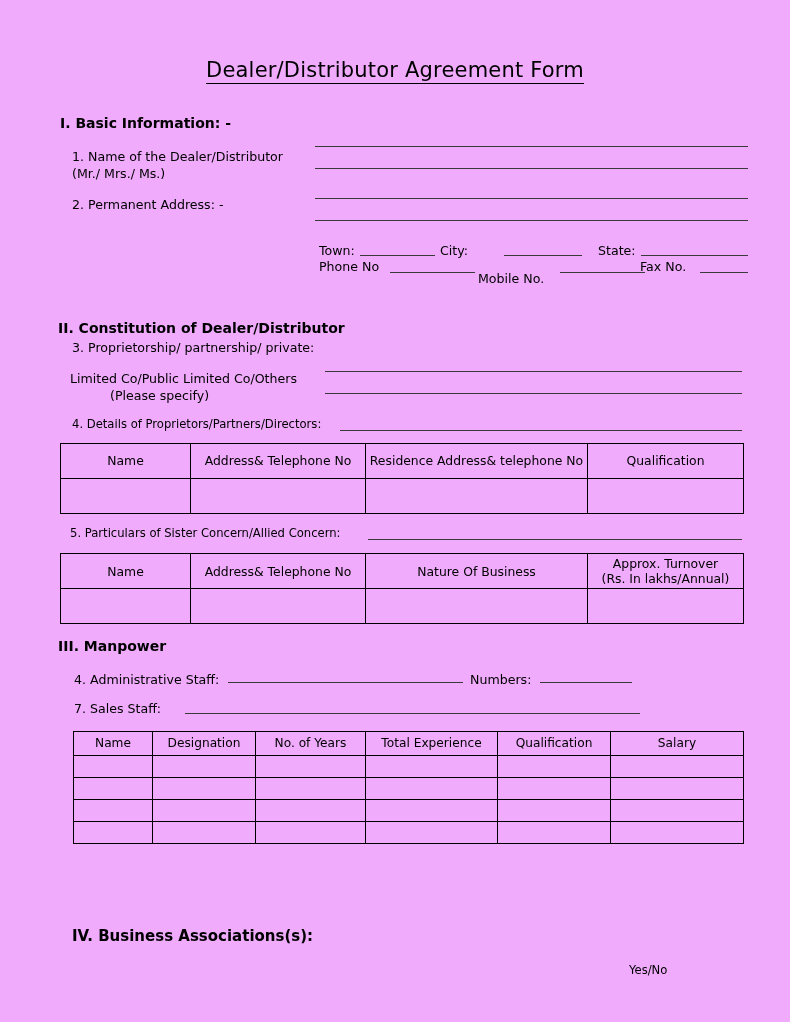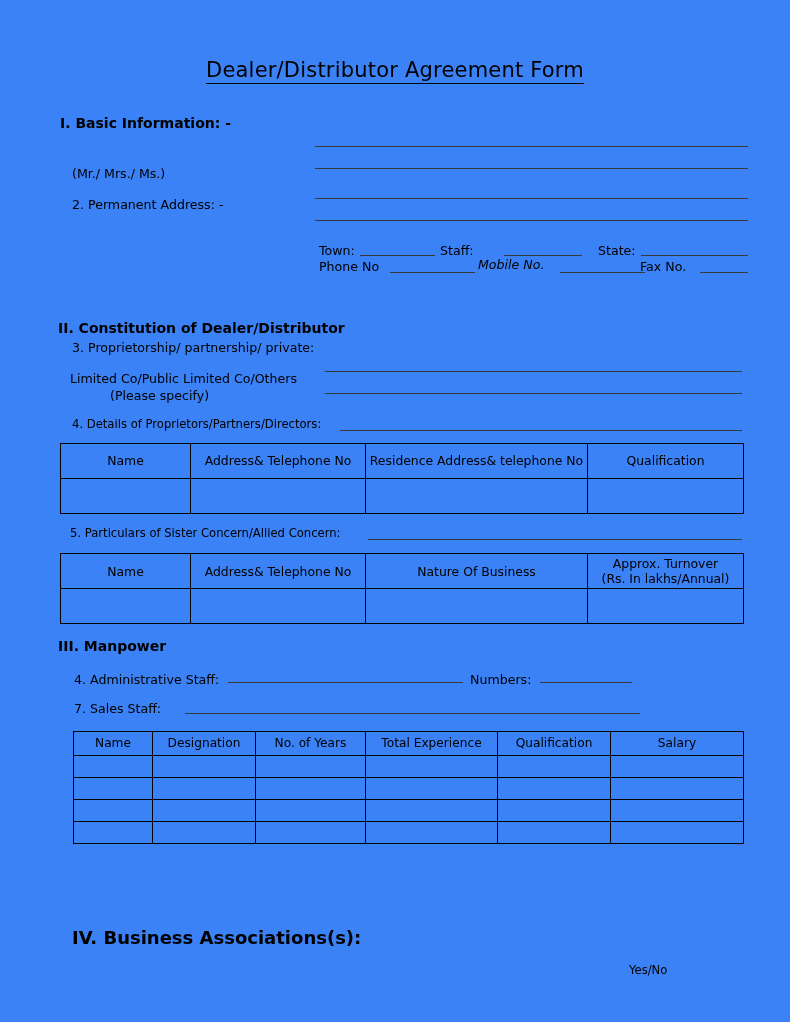--- a/index.html
+++ b/index.html
@@ -8,21 +8,21 @@
     background: #ffffff;
   }
   body {
     font-family: "DejaVu Sans", sans-serif;
     color: #000000;
   }
   .page {
     position: relative;
     width: 790px;
     height: 1022px;
-    background: #3b82f6;
+    background: #f0abfc;
     overflow: hidden;
   }
 
   
   .doc-title {
     position: absolute;
     left: 0;
     top: 58px;
     width: 790px;
     text-align: center;
@@ -81,38 +81,39 @@
 </style>
 </head>
 <body>
 
 <div class="page">
 
   <div class="doc-title"><span>Dealer/Distributor Agreement Form</span></div>
 
   <div class="sec-head" style="left:60px; top:115px;">I.  Basic Information: -</div>
 
+  <div class="txt" style="left:72px; top:148px;">1. Name of the Dealer/Distributor</div>
   <div class="txt" style="left:72px; top:165px;">(Mr./ Mrs./ Ms.)</div>
   <div class="txt" style="left:72px; top:196px;">2. Permanent Address: -</div>
 
   <div class="rule" style="left:315px; top:146px; width:433px;"></div>
   <div class="rule" style="left:315px; top:168px; width:433px;"></div>
   <div class="rule" style="left:315px; top:198px; width:433px;"></div>
   <div class="rule" style="left:315px; top:220px; width:433px;"></div>
 
   <div class="txt" style="left:319px; top:242px;">Town:</div>
   <div class="rule thin" style="left:360px; top:255px; width:75px;"></div>
-  <div class="txt" style="left:440px; top:242px;">Staff:</div>
+  <div class="txt" style="left:440px; top:242px;">City:</div>
   <div class="rule thin" style="left:504px; top:255px; width:78px;"></div>
   <div class="txt" style="left:598px; top:242px;">State:</div>
   <div class="rule thin" style="left:641px; top:255px; width:107px;"></div>
 
   <div class="txt" style="left:319px; top:258px;">Phone No</div>
   <div class="rule thin" style="left:390px; top:272px; width:85px;"></div>
-  <div class="txt" style="left:478px; top:256px;font-style:italic;">Mobile No.</div>
+  <div class="txt" style="left:478px; top:270px;">Mobile No.</div>
   <div class="rule thin" style="left:560px; top:272px; width:85px;"></div>
   <div class="txt" style="left:640px; top:258px;">Fax No.</div>
   <div class="rule thin" style="left:700px; top:272px; width:48px;"></div>
 
   <div class="sec-head" style="left:58px; top:306px;margin-top:14px;">II. Constitution of Dealer/Distributor</div>
 
   <div class="txt" style="left:72px; top:339px;">3. Proprietorship/ partnership/ private:</div>
   <div class="txt" style="left:70px; top:370px;">Limited Co/Public Limited Co/Others</div>
   <div class="txt" style="left:110px; top:387px;">(Please specify)</div>
 
@@ -230,17 +231,17 @@
         <td class="body-cell"></td>
         <td class="body-cell"></td>
         <td class="body-cell"></td>
         <td class="body-cell"></td>
         <td class="body-cell"></td>
         <td class="body-cell"></td>
       </tr>
     </tbody>
   </table>
 
-  <div class="sec-head" style="left:72px; top:927px; font-size:18px;">IV. Business Associations(s):</div>
+  <div class="sec-head" style="left:72px; top:927px; font-size:15px;">IV. Business Associations(s):</div>
 
   <div class="txt sm" style="left:629px; top:963px;">Yes/No</div>
 
 </div>
 
 </body></html>

